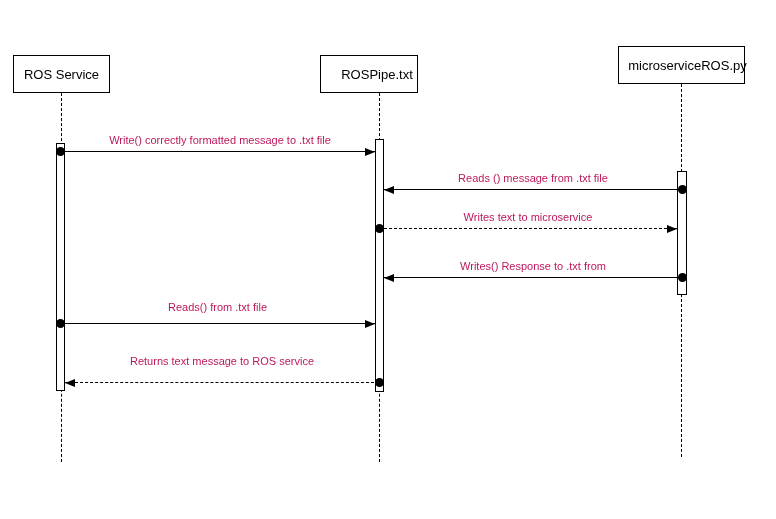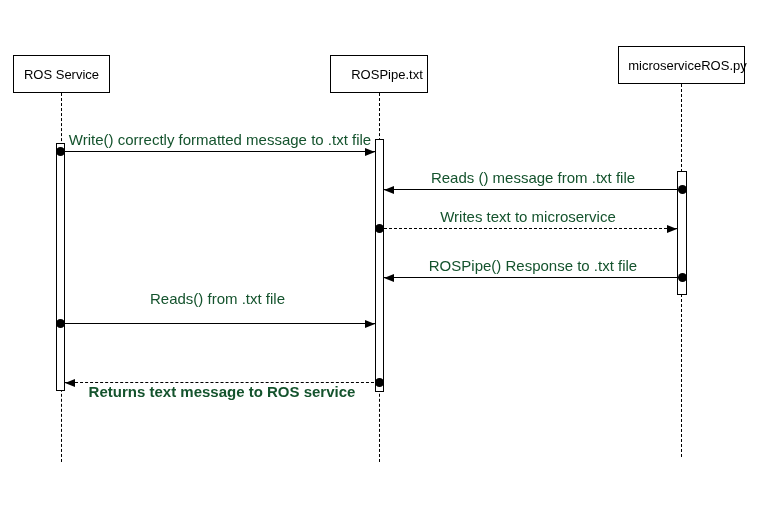--- a/index.html
+++ b/index.html
@@ -44,22 +44,22 @@
   .msg-line {
     position: absolute;
     height: 0;
     border-top: 1px solid #000000;
     z-index: 4;
   }
   .msg-line.dashed { border-top-style: dashed; }
   .msg-label {
     position: absolute;
     transform: translateX(-50%);
-    font-size: 15px;
-    color: #14532d;
+    font-size: 11px;
+    color: #be185d;
     white-space: nowrap;
     height: 16px;
     line-height: 16px;
     z-index: 4;
   }
   .arrowhead {
     position: absolute;
     width: 0;
     height: 0;
     border-top: 4px solid transparent;
@@ -79,41 +79,41 @@
 </style>
 </head>
 <body>
 
 <div id="canvas">
     <div class="lifeline" style="left: 61px; top: 93px; height: 374px;"></div>
     <div class="activation-bar" style="left: 56px; top: 143px; width: 9px; height: 248px;"></div>
     <div class="participant-box" style="left: 13px; top: 55px; width: 97px; height: 38px;">ROS Service</div>
     <div class="lifeline" style="left: 379px; top: 93px; height: 374px;"></div>
     <div class="activation-bar" style="left: 375px; top: 139px; width: 9px; height: 253px;"></div>
-    <div class="participant-box" style="left: 330px; top: 55px; width: 98px; height: 38px; padding-left: 16px;">ROSPipe.txt</div>
+    <div class="participant-box" style="left: 320px; top: 55px; width: 98px; height: 38px; padding-left: 16px;">ROSPipe.txt</div>
     <div class="lifeline" style="left: 681px; top: 84px; height: 373px;"></div>
     <div class="activation-bar" style="left: 677px; top: 171px; width: 10px; height: 124px;"></div>
     <div class="participant-box" style="left: 618px; top: 46px; width: 127px; height: 38px; padding-left: 12px;">microserviceROS.py</div>
     <div class="msg-line" style="left: 65px; top: 151px; width: 310px;"></div>
     <div class="msg-label" style="left: 220px; top: 132px;">Write() correctly formatted message to .txt file</div>
     <div class="arrowhead point-right" style="left: 365px; top: 147.5px;"></div>
     <div class="origin-dot" style="left: 56px; top: 147px;"></div>
     <div class="msg-line" style="left: 384px; top: 189px; width: 298px;"></div>
     <div class="msg-label" style="left: 533px; top: 170px;">Reads () message from .txt file</div>
     <div class="arrowhead point-left" style="left: 384px; top: 185.5px;"></div>
     <div class="origin-dot" style="left: 678px; top: 185px;"></div>
     <div class="msg-line dashed" style="left: 379px; top: 228px; width: 298px;"></div>
     <div class="msg-label" style="left: 528px; top: 209px;">Writes text to microservice</div>
     <div class="arrowhead point-right" style="left: 667px; top: 224.5px;"></div>
     <div class="origin-dot" style="left: 375px; top: 224px;"></div>
     <div class="msg-line" style="left: 384px; top: 277px; width: 298px;"></div>
-    <div class="msg-label" style="left: 533px; top: 258px;">ROSPipe() Response to .txt file</div>
+    <div class="msg-label" style="left: 533px; top: 258px;">Writes() Response to .txt from</div>
     <div class="arrowhead point-left" style="left: 384px; top: 273.5px;"></div>
     <div class="origin-dot" style="left: 678px; top: 273px;"></div>
     <div class="msg-line" style="left: 60px; top: 323px; width: 315px;"></div>
-    <div class="msg-label" style="left: 217.5px; top: 291px;">Reads() from .txt file</div>
+    <div class="msg-label" style="left: 217.5px; top: 299px;">Reads() from .txt file</div>
     <div class="arrowhead point-right" style="left: 365px; top: 319.5px;"></div>
     <div class="origin-dot" style="left: 56px; top: 319px;"></div>
     <div class="msg-line dashed" style="left: 65px; top: 382px; width: 314px;"></div>
-    <div class="msg-label" style="left: 222px; top: 384px; font-weight: bold;">Returns text message to ROS service</div>
+    <div class="msg-label" style="left: 222px; top: 353px;">Returns text message to ROS service</div>
     <div class="arrowhead point-left" style="left: 65px; top: 378.5px;"></div>
     <div class="origin-dot" style="left: 375px; top: 378px;"></div>
   </div>
 
 </body></html>

